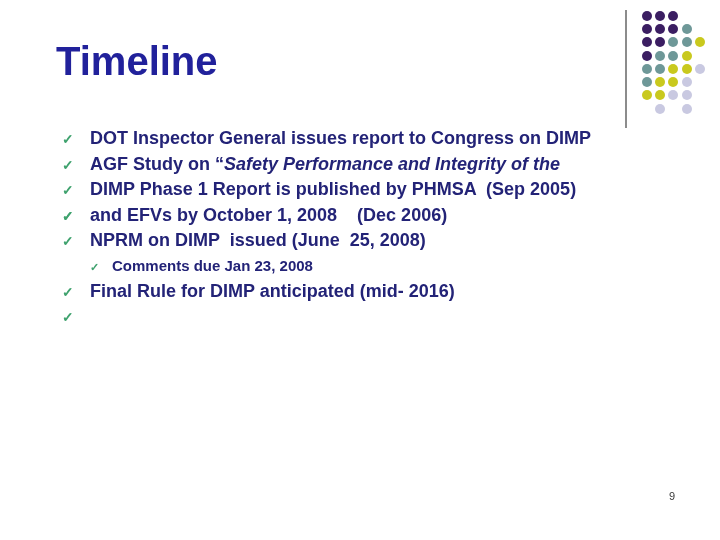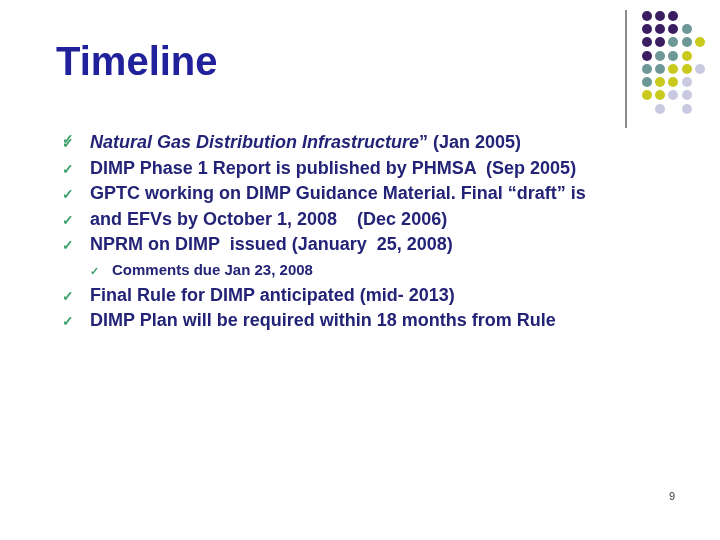--- a/index.html
+++ b/index.html
@@ -208,65 +208,64 @@
       <div class="dot-cell"></div>
       <div class="dot-cell">
         <div class="dot" style="background: rgb(201, 201, 225);"></div>
       </div>
       <div class="dot-cell"></div>
     </div>
   <div class="content" id="content">
       <div class="bullet-item">
         <span class="check">✓</span>
         <div class="text">
-        </div>
-      </div>
-      <div class="bullet-item">
-        <span class="check">✓</span>
-        <div class="text">
-          <div class="line"><span class="seg italic">Natural Gas Distribution Infrastructure</span><span class="seg">” (Jan 2005)</span></div>
+          <div class="line"><span class="seg">DOT Inspector General issues report to Congress on DIMP</span></div>
+        </div>
+      </div>
+      <div class="bullet-item">
+        <span class="check">✓</span>
+        <div class="text">
+          <div class="line"><span class="seg">AGF Study on “</span><span class="seg italic">Safety Performance and Integrity of the</span></div>
         </div>
       </div>
       <div class="bullet-item">
         <span class="check">✓</span>
         <div class="text">
           <div class="line"><span class="seg">DIMP Phase 1 Report is published by PHMSA  (Sep 2005)</span></div>
         </div>
       </div>
       <div class="bullet-item">
         <span class="check">✓</span>
         <div class="text">
-          <div class="line"><span class="seg">GPTC working on DIMP Guidance Material. Final “draft” is</span></div>
         </div>
       </div>
       <div class="bullet-item">
         <span class="check">✓</span>
         <div class="text">
           <div class="line"><span class="seg">and EFVs by October 1, 2008    (Dec 2006)</span></div>
         </div>
       </div>
       <div class="bullet-item">
         <span class="check">✓</span>
         <div class="text">
-          <div class="line"><span class="seg">NPRM on DIMP  issued (January  25, 2008)</span></div>
+          <div class="line"><span class="seg">NPRM on DIMP  issued (June  25, 2008)</span></div>
         </div>
       </div>
       <div class="bullet-item level2">
         <span class="check">✓</span>
         <div class="text">
           <div class="line"><span class="seg">Comments due Jan 23, 2008</span></div>
         </div>
       </div>
       <div class="bullet-item">
         <span class="check">✓</span>
         <div class="text">
-          <div class="line"><span class="seg">Final Rule for DIMP anticipated (mid- 2013)</span></div>
-        </div>
-      </div>
-      <div class="bullet-item">
-        <span class="check">✓</span>
-        <div class="text">
-          <div class="line"><span class="seg">DIMP Plan will be required within 18 months from Rule</span></div>
+          <div class="line"><span class="seg">Final Rule for DIMP anticipated (mid- 2016)</span></div>
+        </div>
+      </div>
+      <div class="bullet-item">
+        <span class="check">✓</span>
+        <div class="text">
         </div>
       </div>
     </div>
   <div class="page-number">9</div>
 </div>
 
 </body></html>

